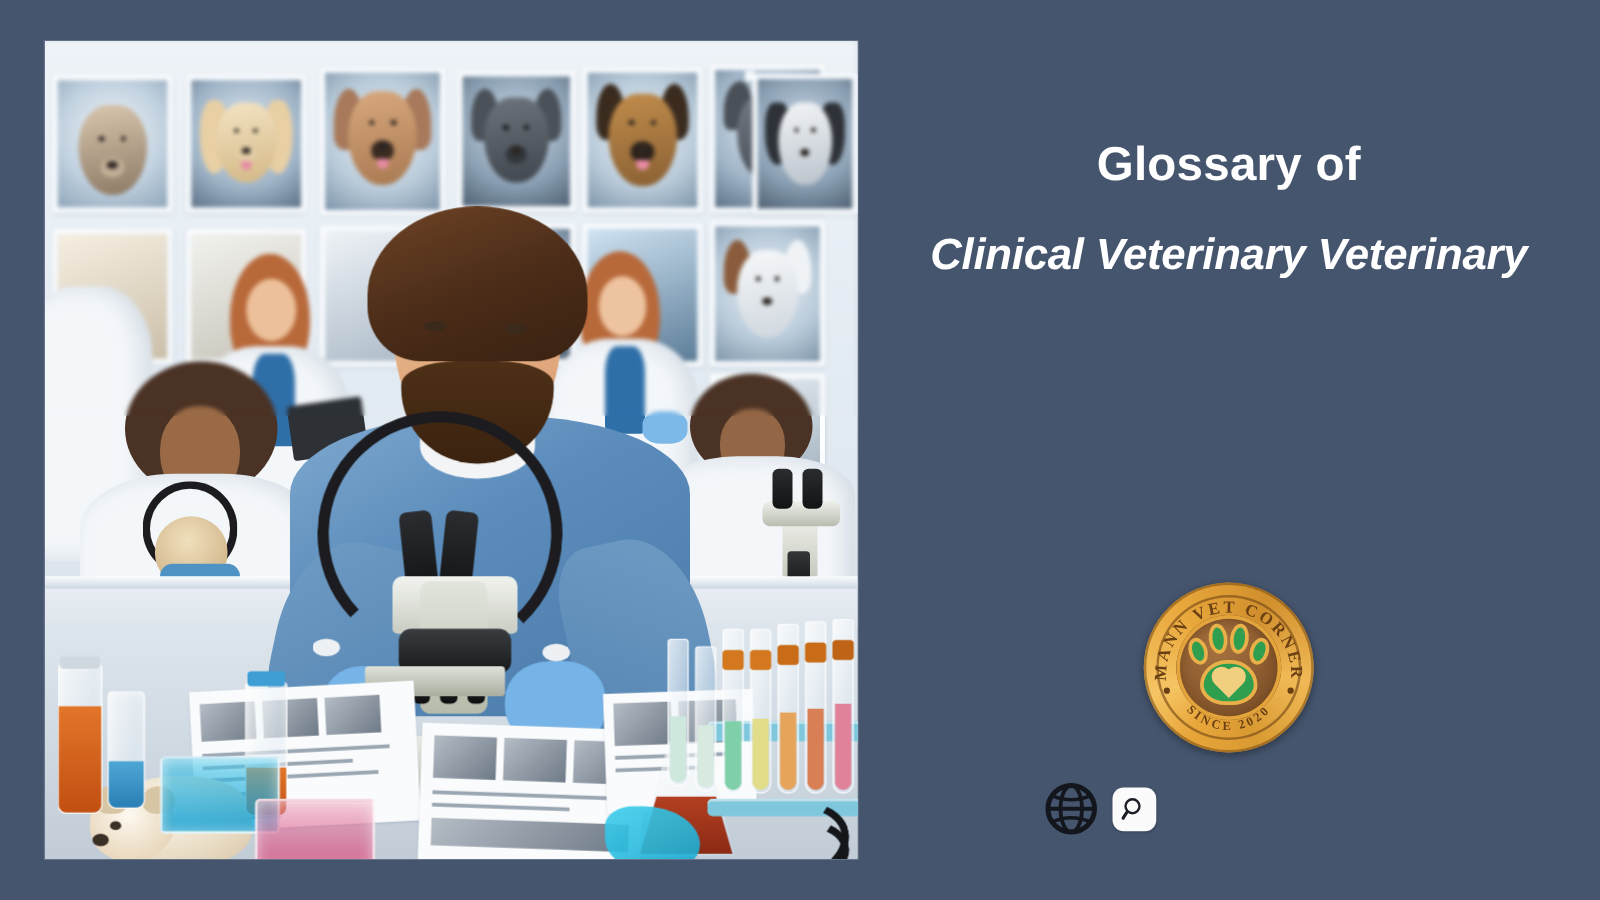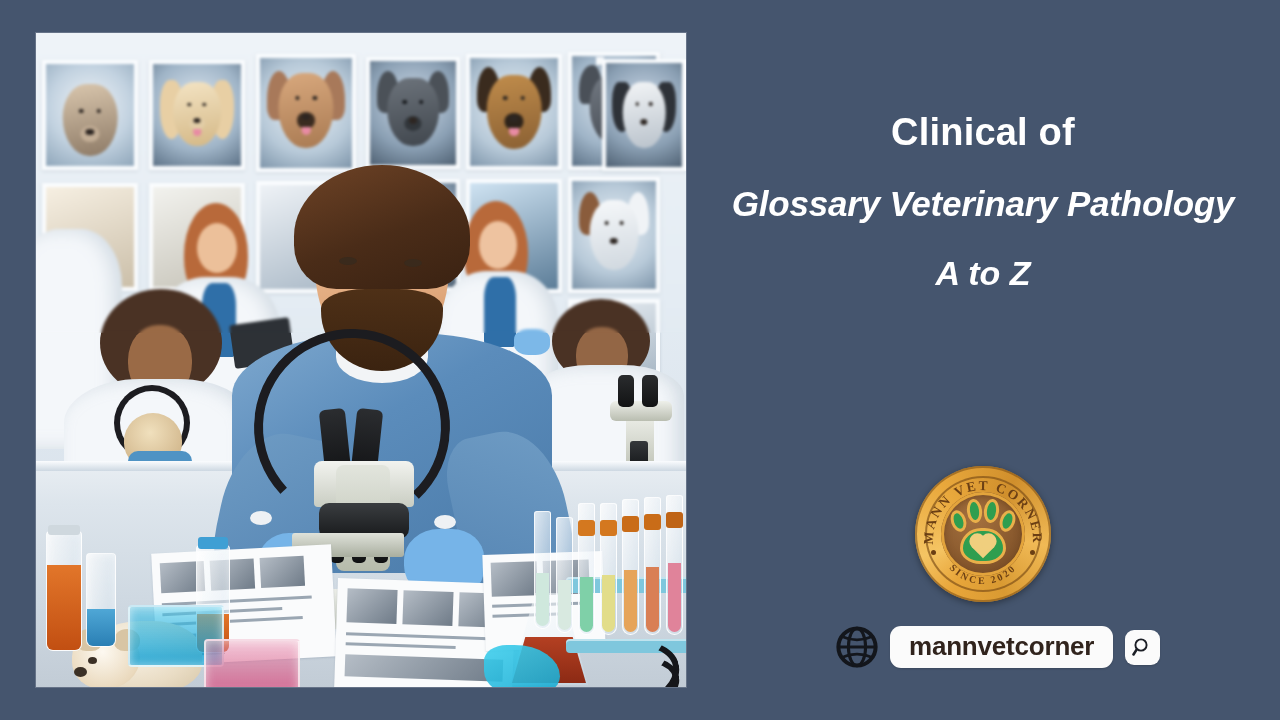--- a/index.html
+++ b/index.html
@@ -554,23 +554,22 @@
     <div class="cap2" style="background:#bf6416;"></div>
     <div class="liq" style="height:50%;background:#e0839a;"></div>
     </div>
 
   <div class="sbench ph" style="left:534px;top:608px;width:110px;height:70px;transform:rotate(-12deg);"></div>
   <div class="sbench ph" style="left:548px;top:624px;width:96px;height:58px;transform:rotate(-12deg);"></div>
 
 </div>
 
 <div id="title-block">
-  <div class="t-line1">Clinical of</div>
-  <div class="t-line2">Glossary Veterinary Pathology</div>
-  <div class="t-line4">A to Z</div>
+  <div class="t-line1">Glossary of</div>
+  <div class="t-line2">Clinical Veterinary Veterinary</div>
 </div>
 
 <div id="logo-badge">
   <div class="ring"></div>
   <div class="ring2"></div>
   <div class="inner-disc"></div>
 
   <svg class="arc-text" viewBox="0 0 136 136">
     <defs>
       <path id="arcTop" d="M 18,74 A 50,50 0 0 1 118,74" fill="none"></path>
@@ -600,21 +599,20 @@
 
 <div id="handle-bar">
   <svg id="globe-icon" viewBox="0 0 44 44">
     <circle cx="22" cy="22" r="19.5" fill="none" stroke="#13161c" stroke-width="4.2"></circle>
     <ellipse cx="22" cy="22" rx="9" ry="19.5" fill="none" stroke="#13161c" stroke-width="3.2"></ellipse>
     <line x1="2.5" y1="22" x2="41.5" y2="22" stroke="#13161c" stroke-width="3.2"></line>
     <path d="M 6 11 Q 22 18 38 11" fill="none" stroke="#13161c" stroke-width="3"></path>
     <path d="M 6 33 Q 22 26 38 33" fill="none" stroke="#13161c" stroke-width="3"></path>
   </svg>
 
-  <div id="handle-pill">mannvetcorner</div>
 
   <div id="search-box">
     <svg width="21" height="21" viewBox="0 0 21 21">
       <circle cx="9" cy="8" r="5.6" fill="none" stroke="#1c1f26" stroke-width="1.9"></circle>
       <line x1="4.6" y1="12.6" x2="1.5" y2="17.5" stroke="#1c1f26" stroke-width="2.6" stroke-linecap="round"></line>
     </svg>
   </div>
 </div>
 
 </body></html>

